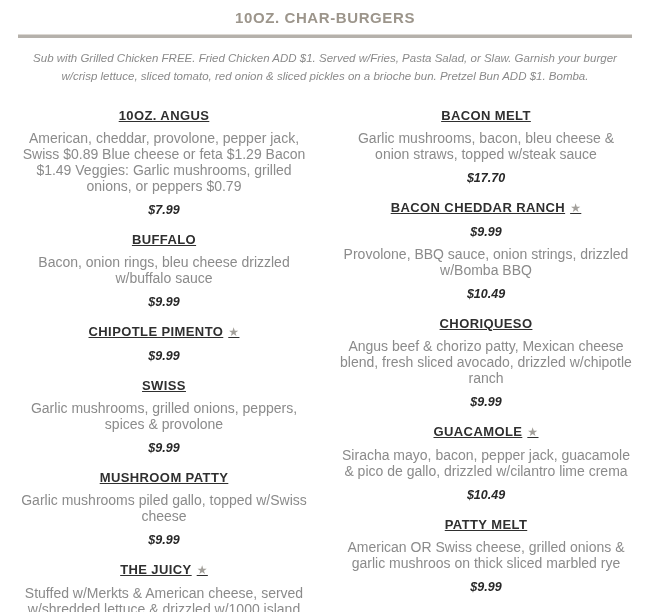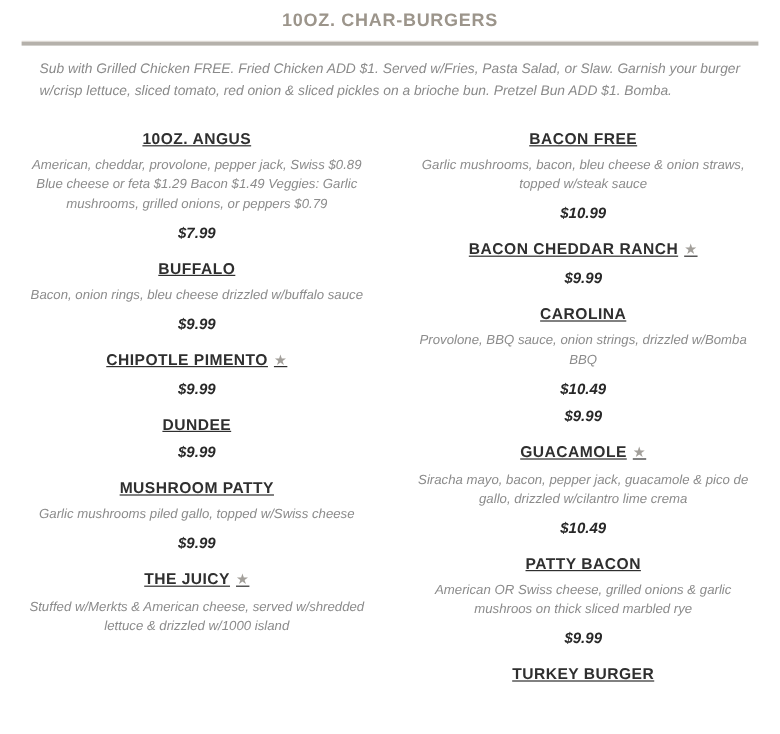--- a/index.html
+++ b/index.html
@@ -30,21 +30,21 @@
   }
   .section-divider {
     margin: 8px 18px 0 18px;
     height: 2px;
     border-top: 1px solid #dcd8d3;
     border-bottom: 3px solid #b5b1ab;
   }
   .menu-intro {
     width: 584px;
     margin: 12px auto 0 auto;
-    text-align: left;
+    text-align: center;
     font-style: italic;
     font-size: 11.5px;
     line-height: 1.55;
     color: #8a8a8a;
   }
   .menu-columns {
     display: flex;
     gap: 30px;
     padding: 0 18px;
     margin-top: 7px;
@@ -66,22 +66,21 @@
     text-decoration: underline;
   }
   .item-star {
     font-weight: normal;
     font-size: 12px;
     color: #a3a09b;
     margin-left: 5px;
   }
   .item-desc {
     margin: 7px 0 0 0;
-    font-style: italic;
-    font-size: 11px;
+    font-size: 14px;
     line-height: 16px;
     color: #8b8b8b;
     text-align: center;
   }
   .item-price {
     margin: 9px 0 0 0;
     font-style: italic;
     font-weight: bold;
     font-size: 12.5px;
     line-height: 14px;
@@ -110,58 +109,60 @@
         <div class="menu-item">
           <h3 class="item-name">BUFFALO</h3>
           <p class="item-desc">Bacon, onion rings, bleu cheese drizzled w/buffalo sauce</p>
           <p class="item-price">$9.99</p>
         </div>
         <div class="menu-item">
           <h3 class="item-name">CHIPOTLE PIMENTO<span class="item-star">★</span></h3>
           <p class="item-price">$9.99</p>
         </div>
         <div class="menu-item">
-          <h3 class="item-name">DUNDEE</h3>
+          <h3 class="item-name">SWISS</h3>
+          <p class="item-desc">Garlic mushrooms, grilled onions, peppers, spices &amp; provolone</p>
           <p class="item-price">$9.99</p>
         </div>
         <div class="menu-item">
           <h3 class="item-name">MUSHROOM PATTY</h3>
           <p class="item-desc">Garlic mushrooms piled gallo, topped w/Swiss cheese</p>
           <p class="item-price">$9.99</p>
         </div>
         <div class="menu-item">
           <h3 class="item-name">THE JUICY<span class="item-star">★</span></h3>
           <p class="item-desc">Stuffed w/Merkts &amp; American cheese, served w/shredded lettuce &amp; drizzled w/1000 island</p>
         </div>
       </div>
     <div class="menu-column">
         <div class="menu-item">
-          <h3 class="item-name">BACON FREE</h3>
+          <h3 class="item-name">BACON MELT</h3>
           <p class="item-desc">Garlic mushrooms, bacon, bleu cheese &amp; onion straws, topped w/steak sauce</p>
-          <p class="item-price">$10.99</p>
+          <p class="item-price">$17.70</p>
         </div>
         <div class="menu-item">
           <h3 class="item-name">BACON CHEDDAR RANCH<span class="item-star">★</span></h3>
           <p class="item-price">$9.99</p>
         </div>
         <div class="menu-item">
-          <h3 class="item-name">CAROLINA</h3>
           <p class="item-desc">Provolone, BBQ sauce, onion strings, drizzled w/Bomba BBQ</p>
           <p class="item-price">$10.49</p>
         </div>
         <div class="menu-item">
+          <h3 class="item-name">CHORIQUESO</h3>
+          <p class="item-desc">Angus beef &amp; chorizo patty, Mexican cheese blend, fresh sliced avocado, drizzled w/chipotle ranch</p>
           <p class="item-price">$9.99</p>
         </div>
         <div class="menu-item">
           <h3 class="item-name">GUACAMOLE<span class="item-star">★</span></h3>
           <p class="item-desc">Siracha mayo, bacon, pepper jack, guacamole &amp; pico de gallo, drizzled w/cilantro lime crema</p>
           <p class="item-price">$10.49</p>
         </div>
         <div class="menu-item">
-          <h3 class="item-name">PATTY BACON</h3>
+          <h3 class="item-name">PATTY MELT</h3>
           <p class="item-desc">American OR Swiss cheese, grilled onions &amp; garlic mushroos on thick sliced marbled rye</p>
           <p class="item-price">$9.99</p>
         </div>
         <div class="menu-item">
           <h3 class="item-name">TURKEY BURGER</h3>
         </div>
       </div>
   </div>
 </div>
 

